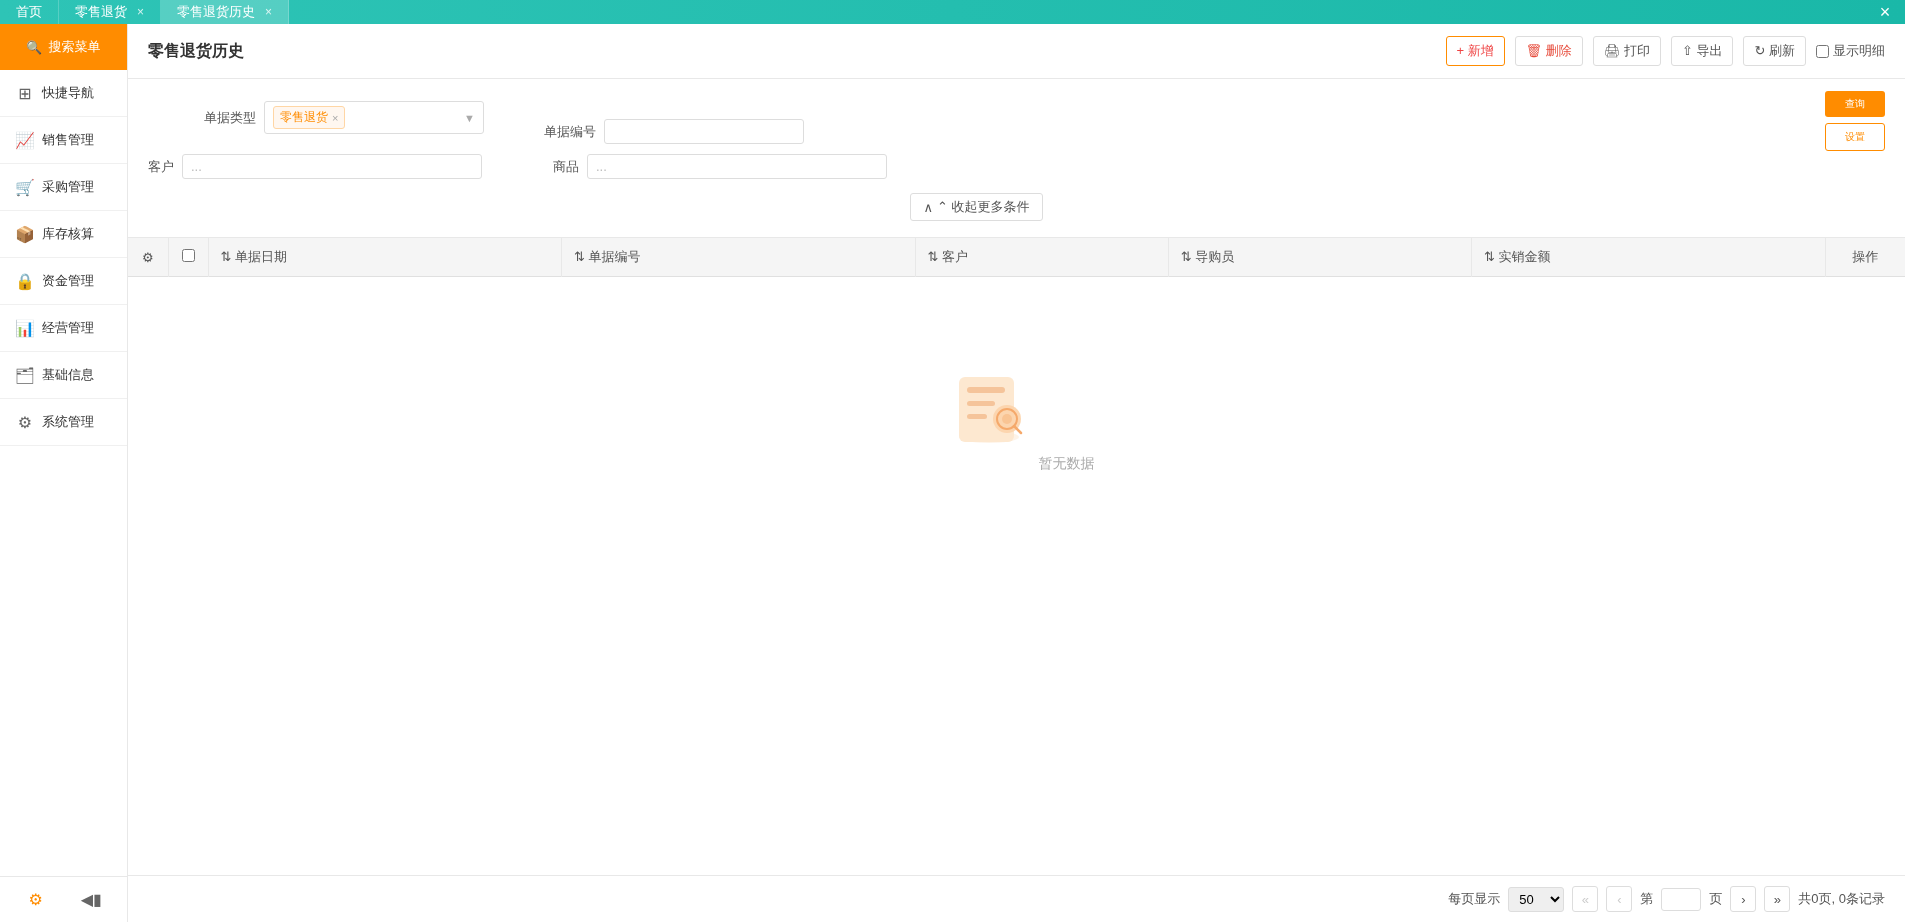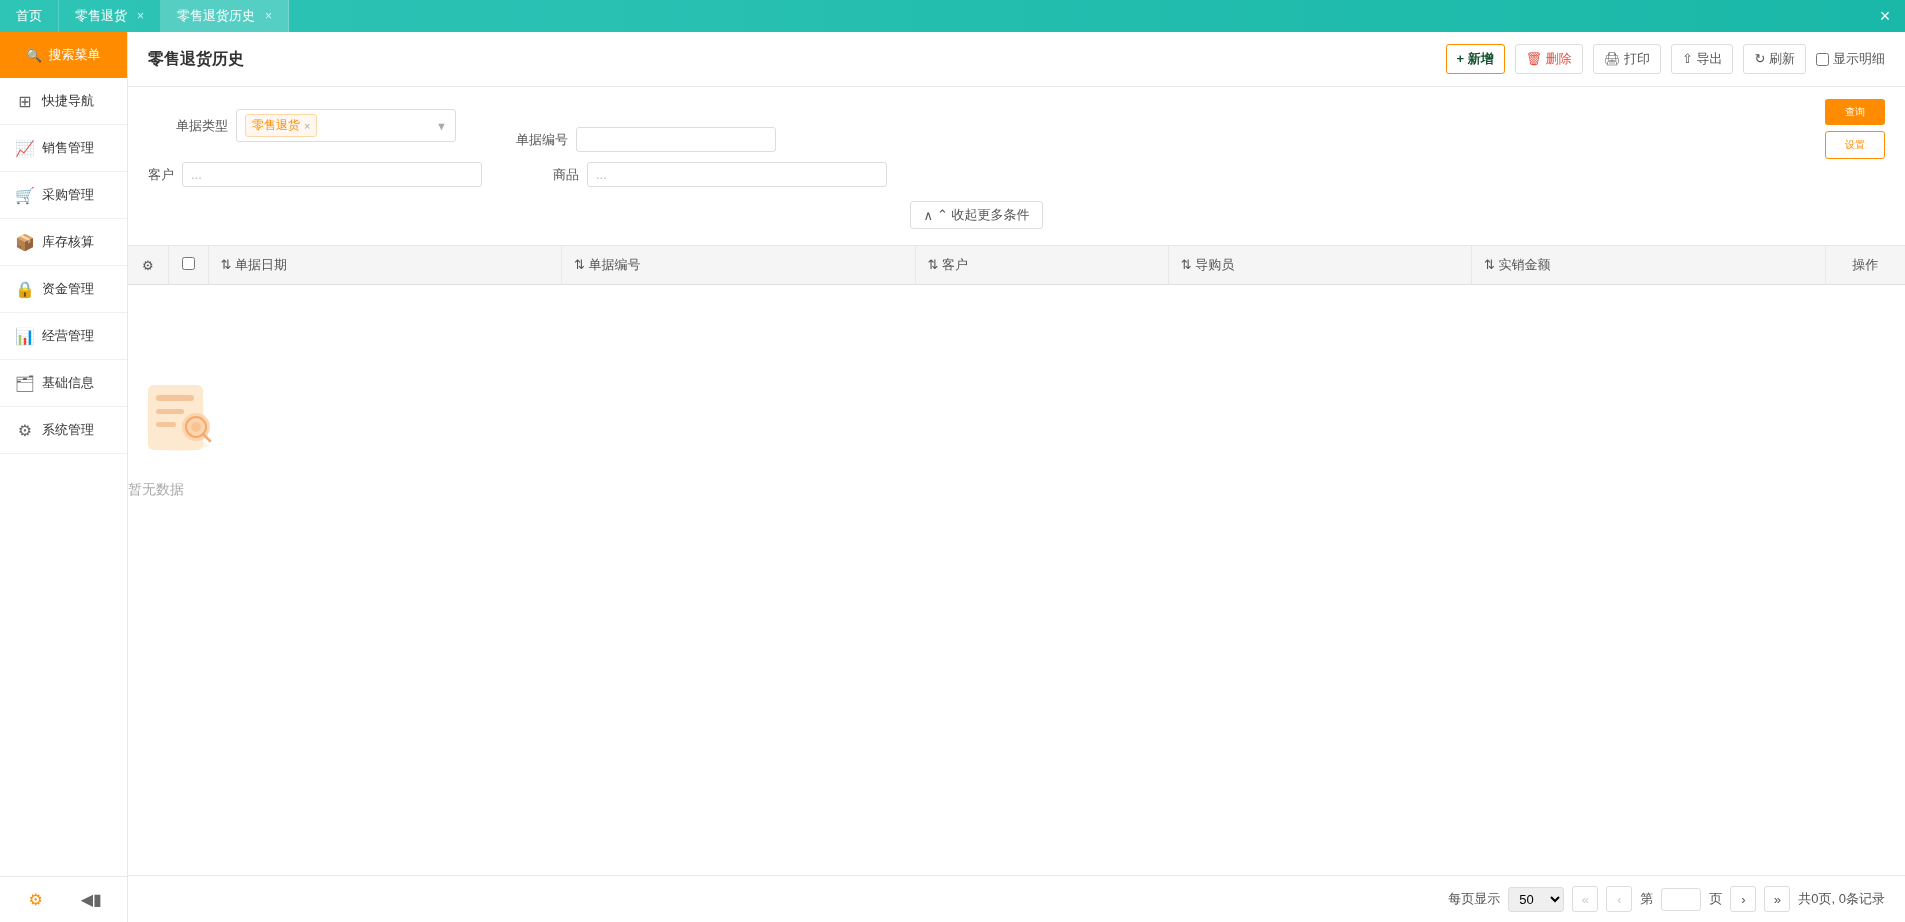--- a/index.html
+++ b/index.html
@@ -1,20 +1,20 @@
 <!DOCTYPE html>
 <html><head>
   <meta charset="utf-8">
   <style>
     * { box-sizing: border-box; margin: 0; padding: 0; font-family: 'Microsoft YaHei', Arial, sans-serif; }
     body { width: 1905px; height: 922px; overflow: hidden; display: flex; flex-direction: column; background: #f5f5f5; }
 
     
     .top-bar {
-      height: 32px;
+      height: 24px;
       background: linear-gradient(90deg, #2ec4b6 0%, #1ab8a8 100%);
       display: flex;
       align-items: center;
       flex-shrink: 0;
     }
     .top-bar-tabs {
       display: flex;
       align-items: stretch;
       height: 100%;
       flex: 1;
@@ -153,23 +153,22 @@
       gap: 4px;
       padding: 5px 10px;
       font-size: 13px;
       cursor: pointer;
       color: #555;
       border: 1px solid #ddd;
       border-radius: 3px;
       background: #fff;
     }
     .toolbar-btn.add {
-      color: #14532d;
+      color: #ef4444;
       border-color: #ff8c00;
-      font-weight: bold;
     }
     .toolbar-btn.delete {
       color: #e74c3c;
     }
     .checkbox-display {
       display: flex;
       align-items: center;
       gap: 4px;
       font-size: 13px;
       color: #555;
@@ -343,22 +342,22 @@
       text-align: center;
       width: 80px;
     }
     .th-amount {
       text-align: right;
     }
 
     
     .empty-state {
       display: flex;
-      flex-direction: column;
-      align-items: flex-start;
+      flex-direction: row;
+      align-items: flex-end;
       justify-content: center;
       padding: 80px 0;
     }
     .empty-icon {
       width: 100px;
       height: 100px;
       margin-bottom: 16px;
     }
     .empty-text {
       font-size: 14px;
@@ -482,21 +481,21 @@
           <span>显示明细</span>
         </div>
       </div>
     </div>
 
     <div class="filter-area">
       <div style="display:flex; gap:20px; align-items:flex-start;">
 
         <div style="flex:1;">
           <div class="filter-row">
-            <div class="filter-item" style="margin-left:28px;">
+            <div class="filter-item" style="margin-left:56px;">
               <span class="filter-label">单据类型</span>
               <div class="filter-select" style="min-width:220px;">
                 <div class="filter-tag">
                   <span>零售退货</span>
                   <span class="filter-tag-close">×</span>
                 </div>
                 <span style="flex:1;"></span>
                 <span style="color:#aaa; font-size:11px;">▼</span>
               </div>
             </div>

